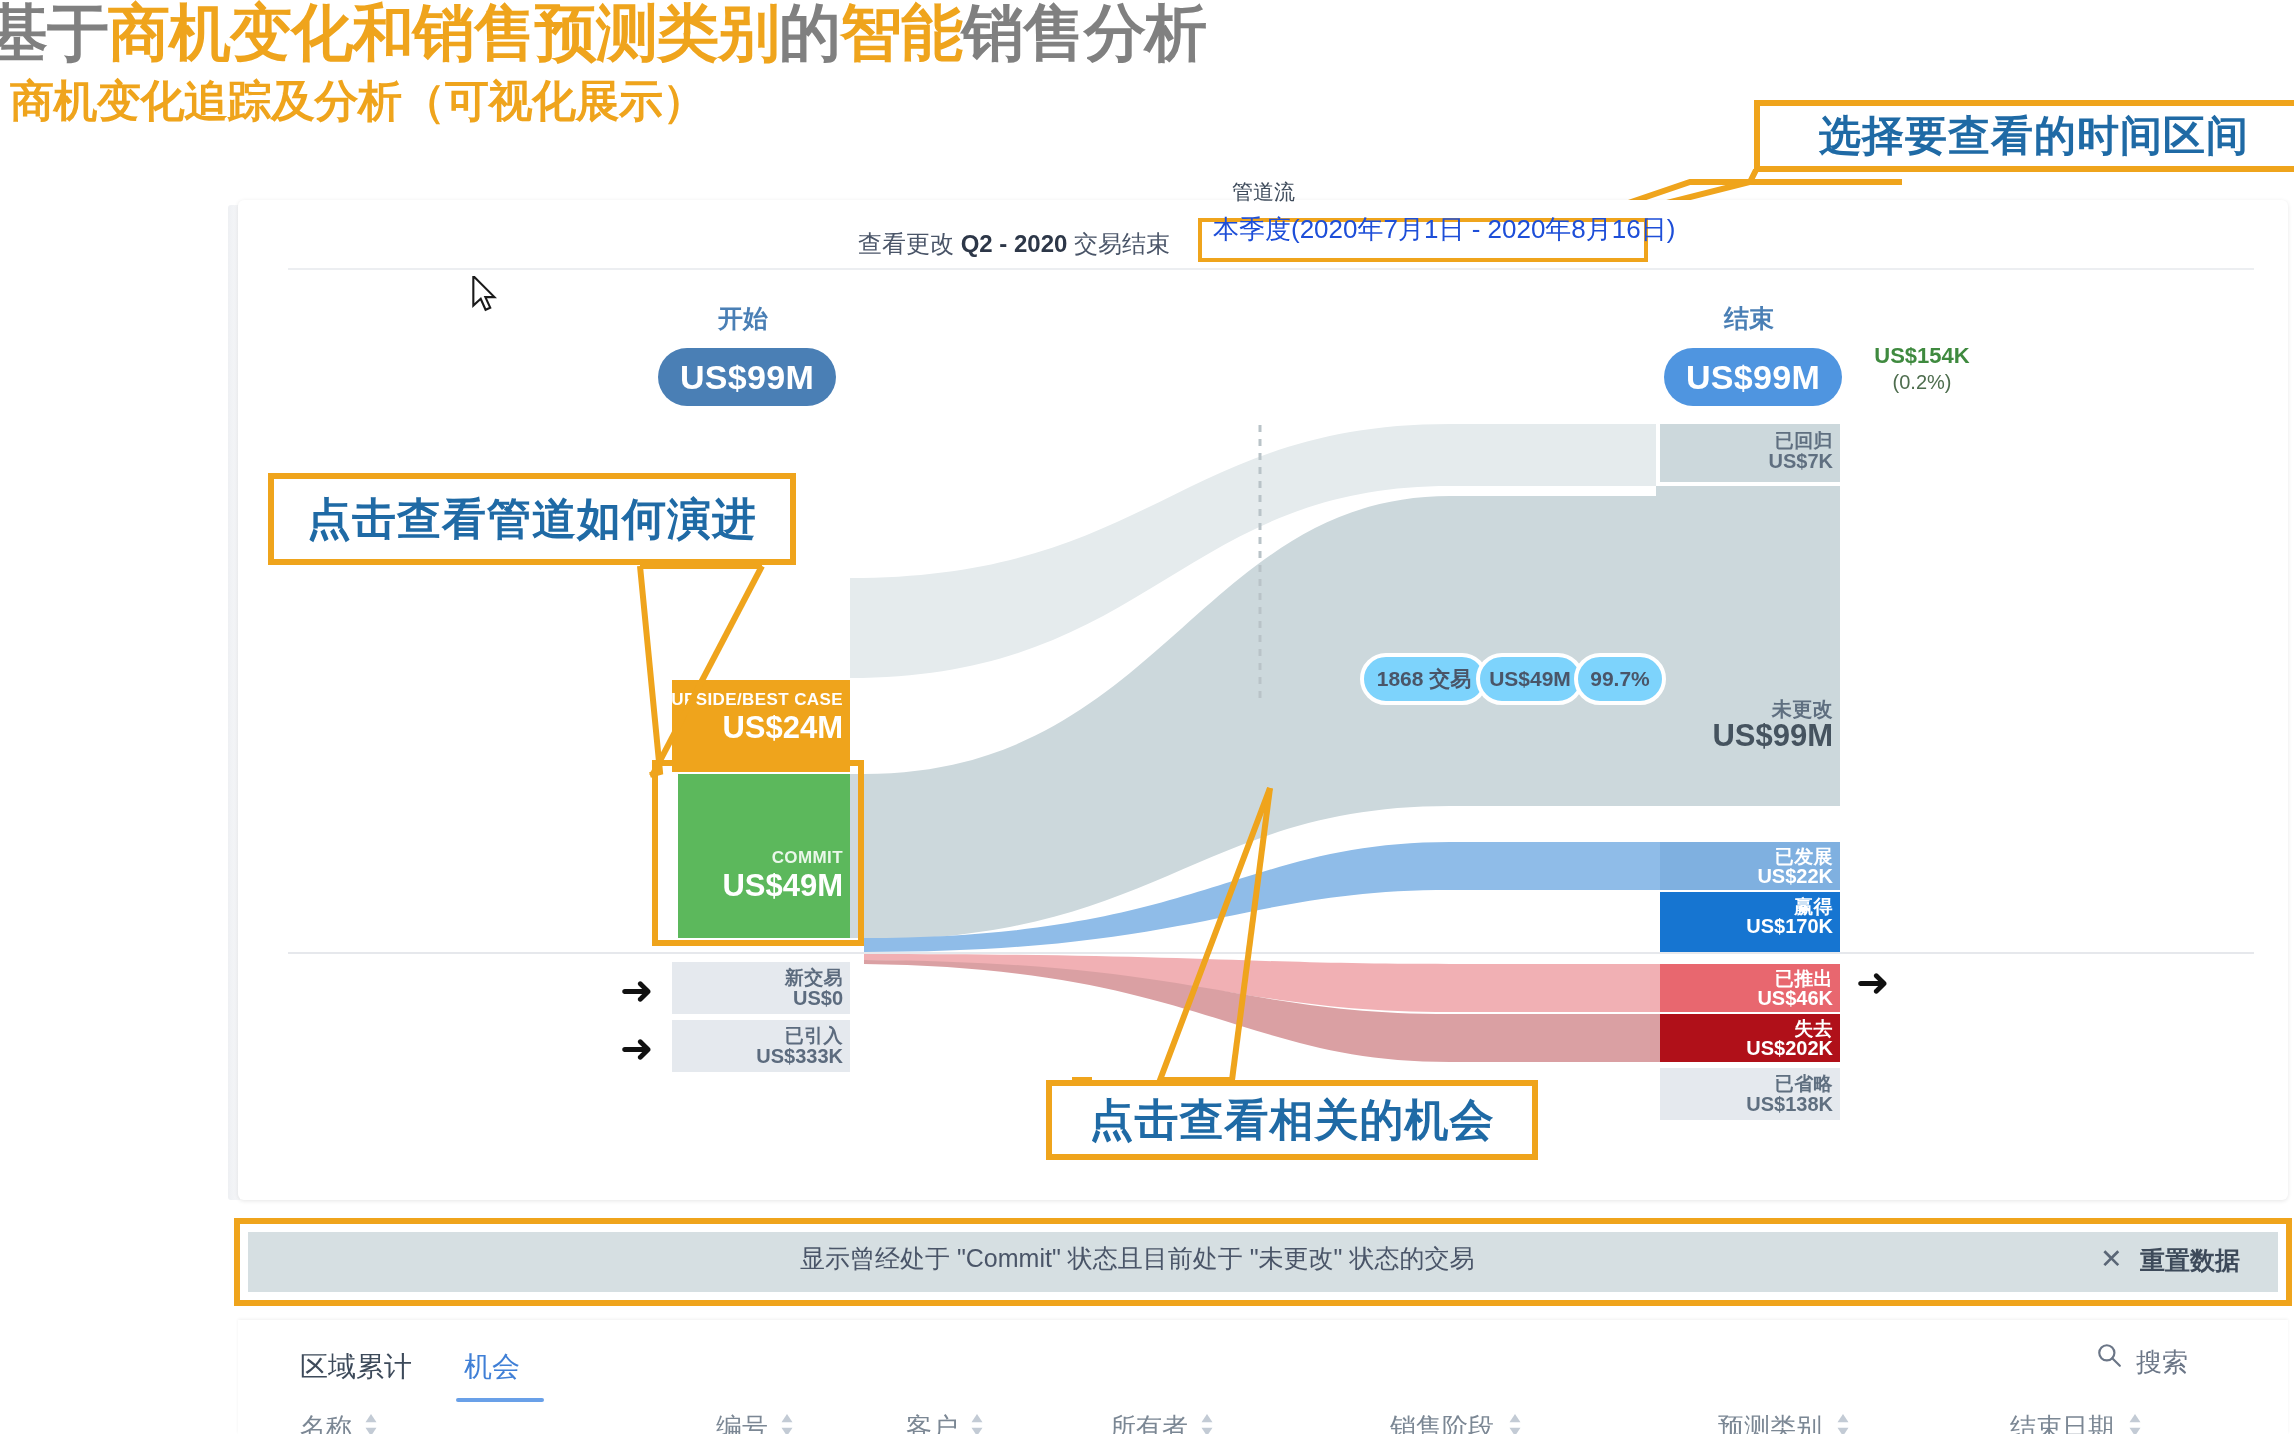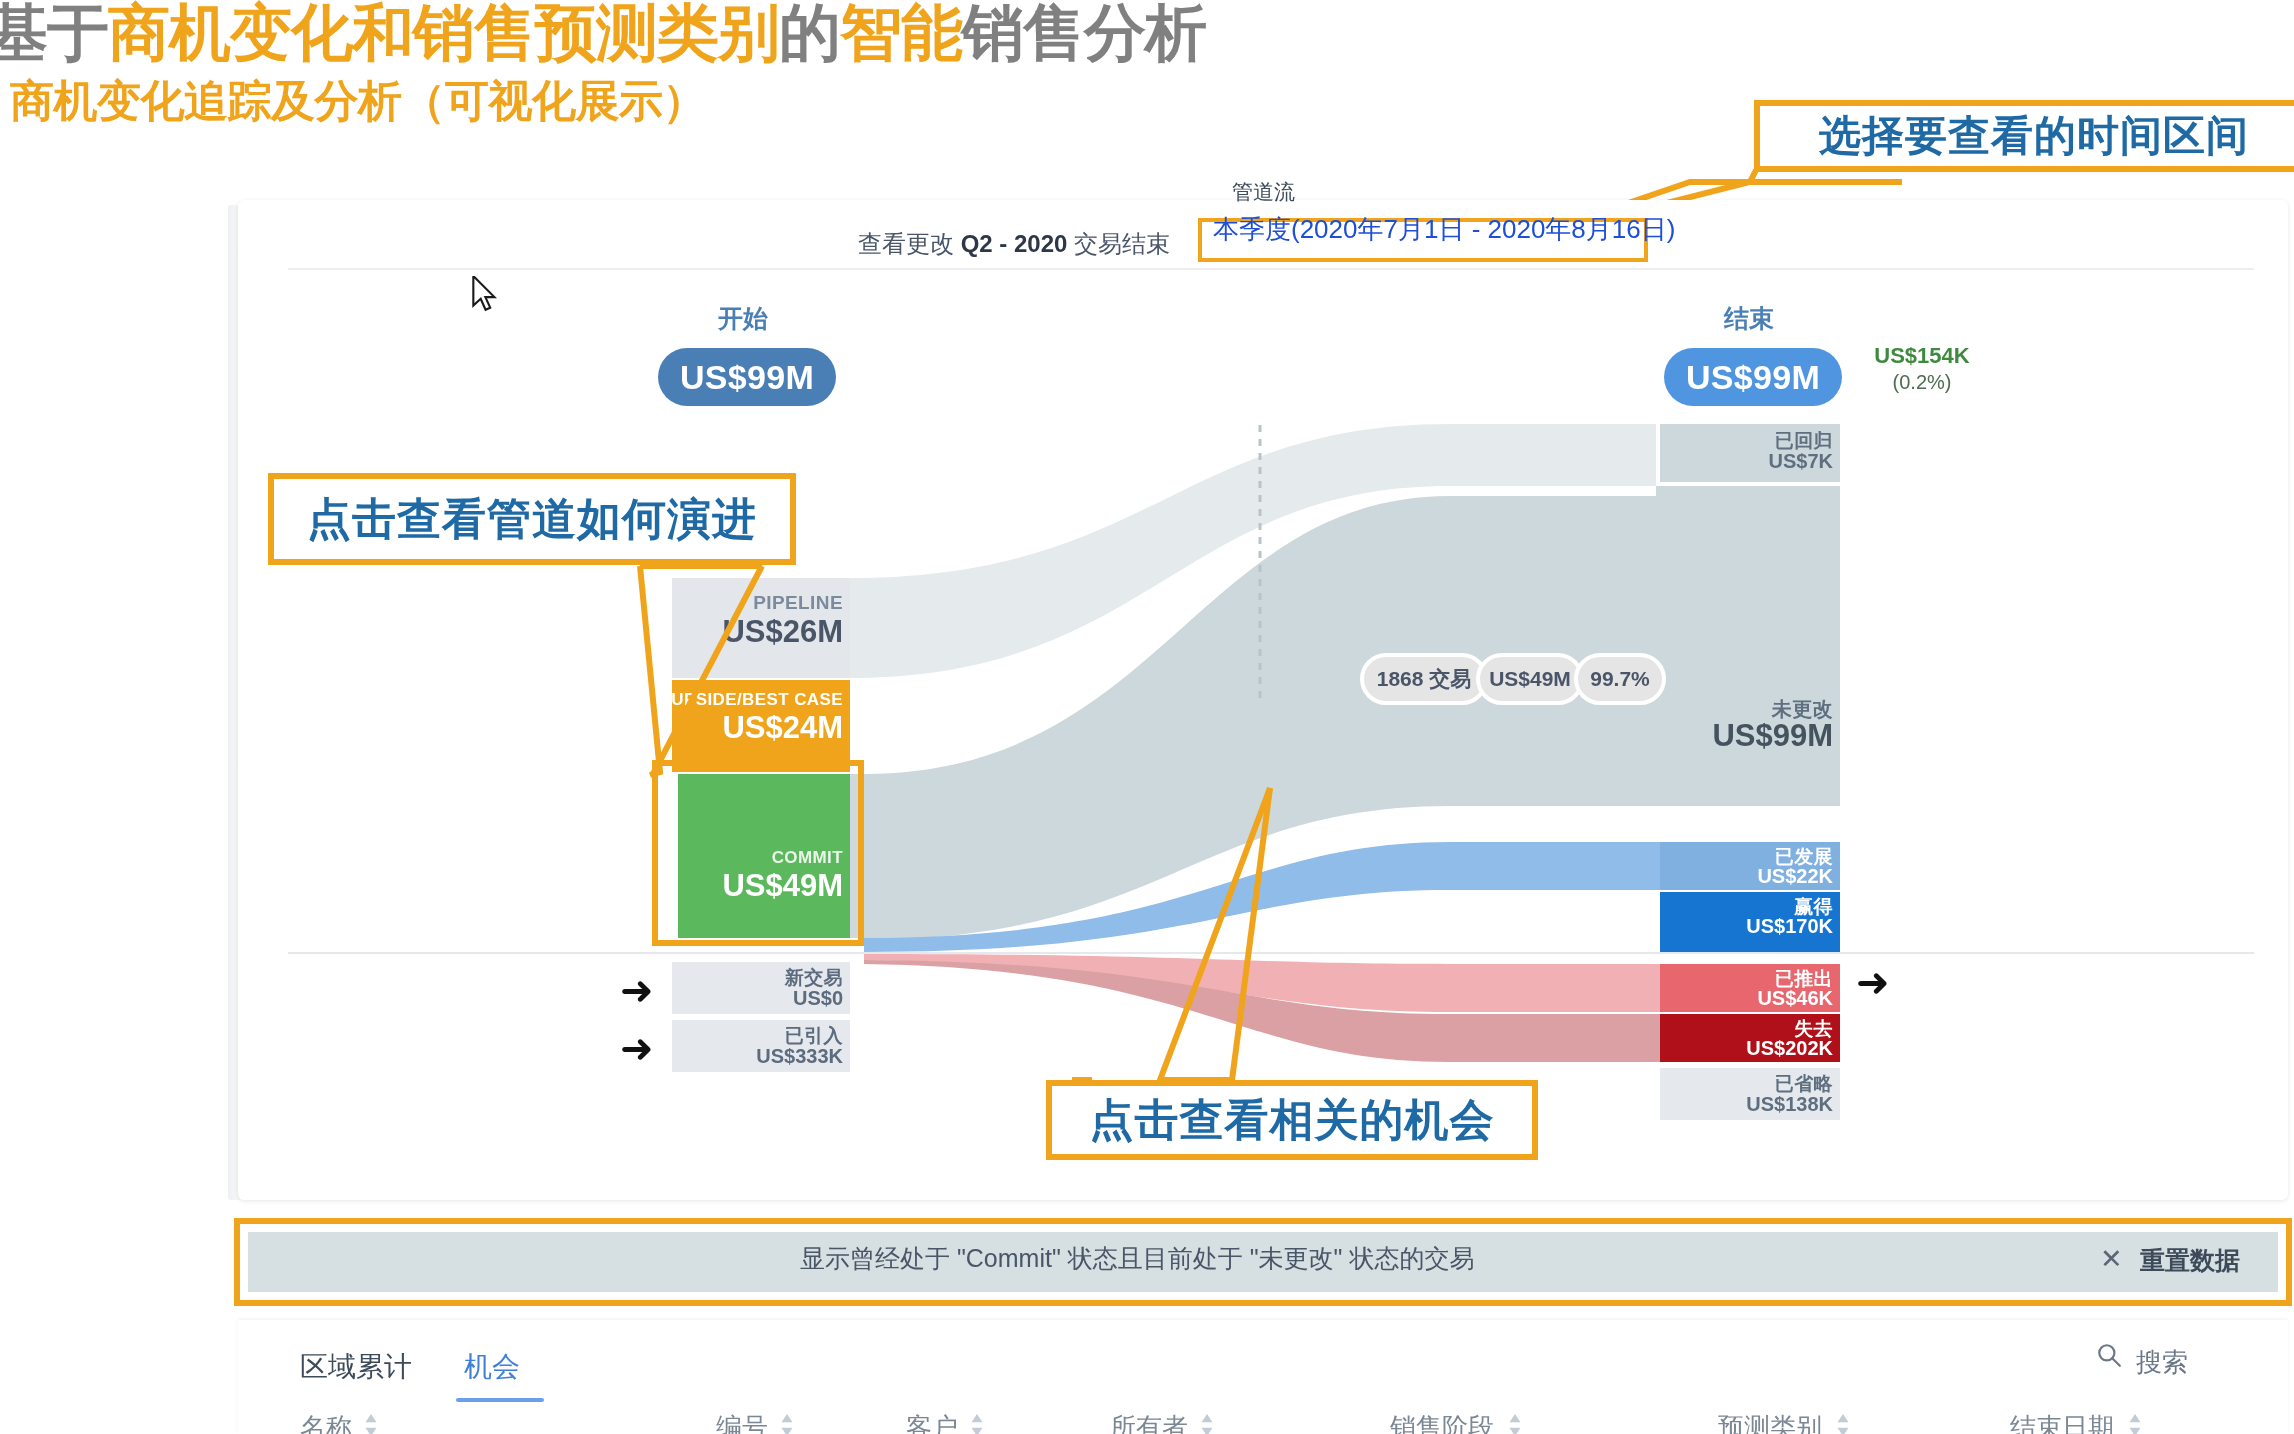--- a/index.html
+++ b/index.html
@@ -115,21 +115,21 @@
   #r-lost .nt{ color:#ffffff; font-size:19px; top:2px;}
   #r-lost .nv{ color:#ffffff; font-size:20px; top:23px;}
   #r-omitted{ left:1660px; top:1068px; width:180px; height:52px; background:#e5e9ee;padding-left:25px;}
   #r-omitted .nt{ color:#5f6f80; font-size:19px; top:3px;}
   #r-omitted .nv{ color:#5f6f80; font-size:20px; top:25px;}
 
   .arrow-r{ position:absolute; left:1856px; top:962px; font-size:40px; font-weight:bold; color:#111; line-height:1;}
 
   
   .fbadge{
-    position:absolute; height:52px; border-radius:26px; background:#e5e5e5;
+    position:absolute; height:52px; border-radius:26px; background:#7dd3fc;
     border:4px solid #ffffff; color:#4a5568; font-size:21px; font-weight:bold;
     display:flex; align-items:center; justify-content:center; white-space:nowrap;
   }
   #fb1{ left:1360px; top:653px; width:128px;}
   #fb2{ left:1476px; top:653px; width:108px;}
   #fb3{ left:1574px; top:653px; width:92px;}
 
   
   .callout{
     position:absolute; border:6px solid #EFA41C; background:#ffffff;
@@ -219,24 +219,20 @@
 
     <path d="M864,938 C1200,938 1240,842 1450,842 L1660,842 L1660,890 L1450,890 C1240,890 1200,952 864,952 Z" fill="#8fbce8"></path>
 
     <path d="M864,954 C1200,954 1240,964 1450,964 L1660,964 L1660,1012 L1450,1012 C1240,1012 1200,966 864,960 Z" fill="#f1b0b4"></path>
 
     <path d="M864,960 C1200,962 1240,1014 1450,1014 L1660,1014 L1660,1062 L1450,1062 C1240,1062 1200,968 864,964 Z" fill="#daa0a3"></path>
 
     <line x1="1260" y1="425" x2="1260" y2="700" stroke="#b9c3c8" stroke-width="3" stroke-dasharray="7,7"></line>
   </svg>
 
-  <div class="node" id="n-pipeline">
-    <span class="nt">PIPELINE</span>
-    <span class="nv">US$26M</span>
-  </div>
   <div class="node" id="n-upside">
     <span class="nt">UPSIDE/BEST CASE</span>
     <span class="nv">US$24M</span>
   </div>
   <div class="node" id="n-commit-side"></div>
   <div class="node" id="n-commit">
     <span class="nt">COMMIT</span>
     <span class="nv">US$49M</span>
   </div>
   <div class="commit-hl"></div>

